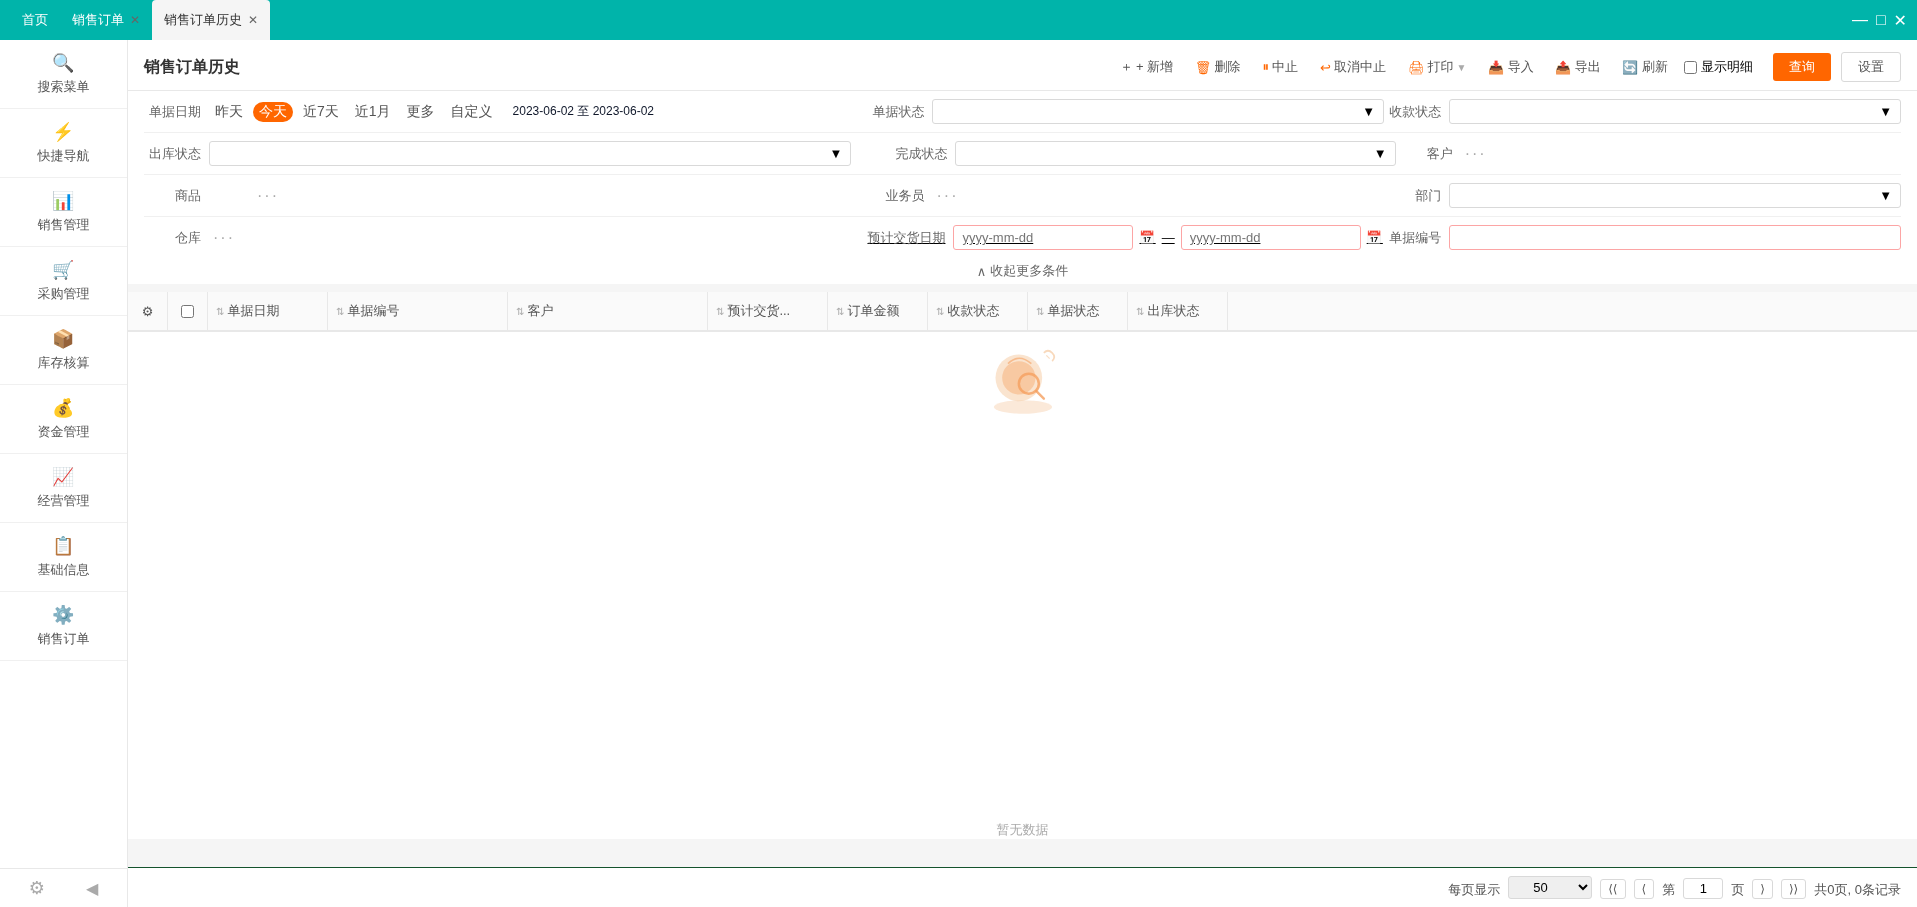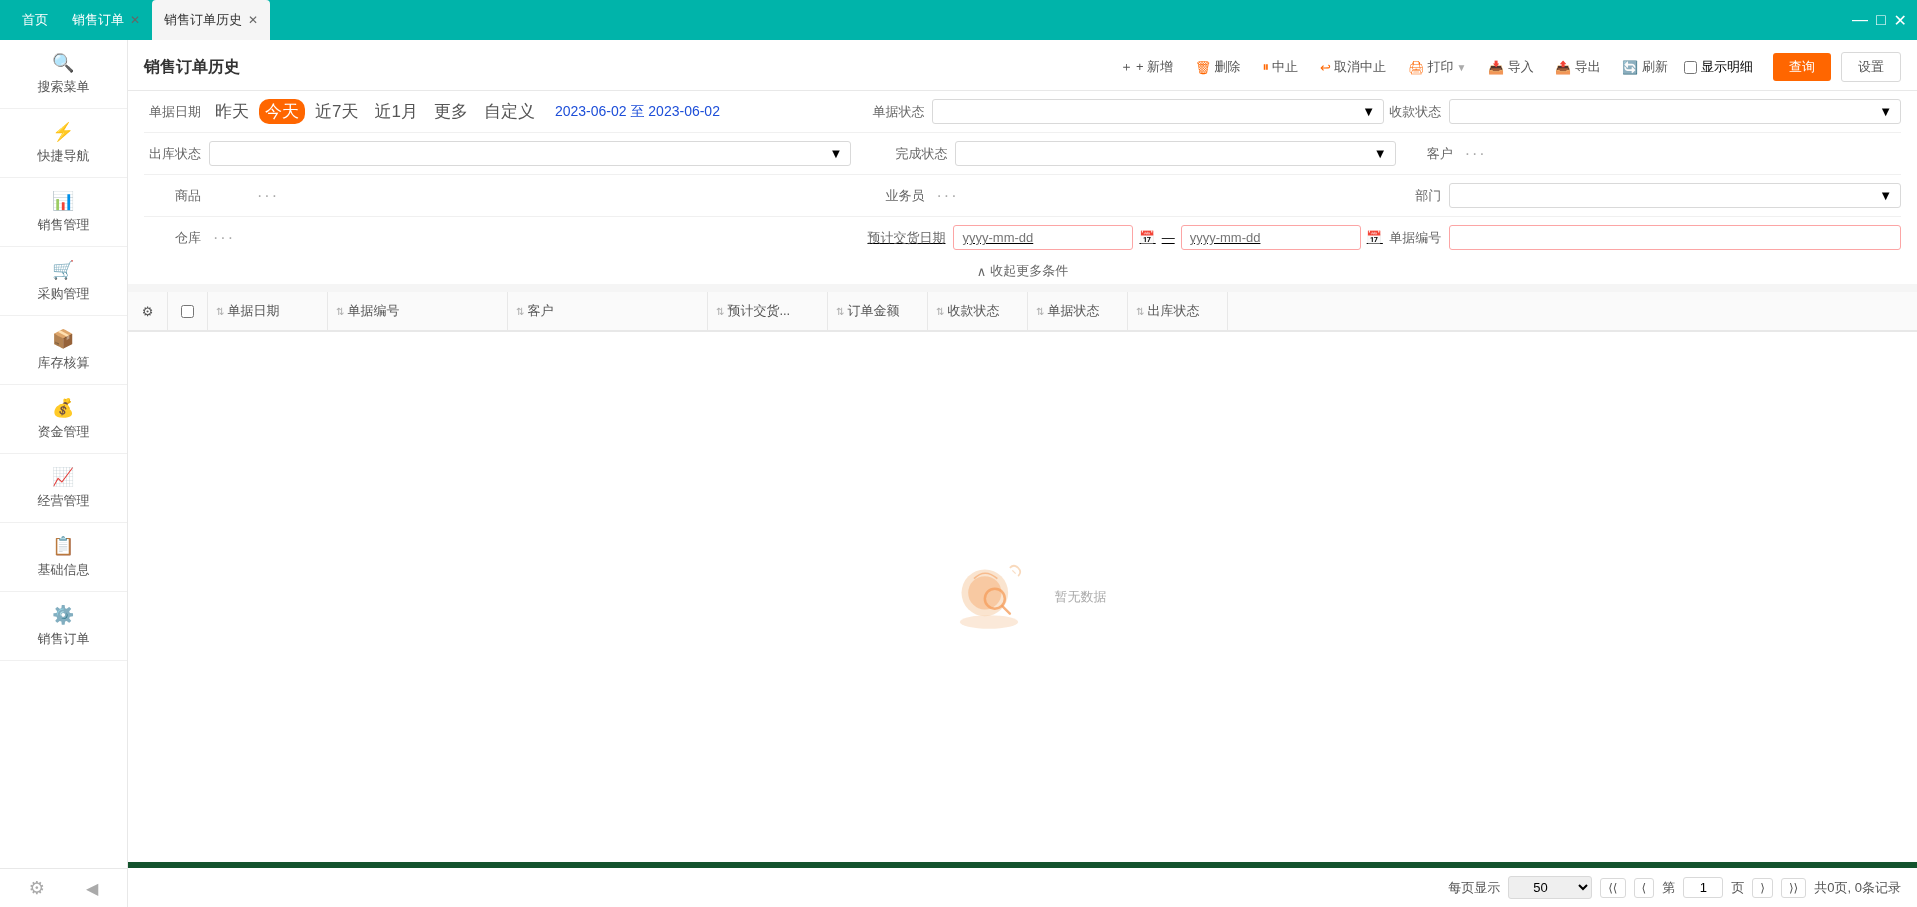--- a/index.html
+++ b/index.html
@@ -147,31 +147,31 @@
     .date-quick {
       display: flex;
       align-items: center;
       gap: 4px;
       margin-right: 8px;
     }
     .date-chip {
       padding: 1px 6px;
       border-radius: 3px;
       cursor: pointer;
-      font-size: 17px;
+      font-size: 14px;
       color: #555;
     }
     .date-chip.active {
       background: #f60;
       color: white;
       border-radius: 10px;
     }
     .date-range-text {
-      font-size: 14px;
-      color: #1d4ed8;
+      font-size: 12px;
+      color: #0f172a;
     }
     .filter-dots {
       color: #aaa;
       cursor: pointer;
       padding: 0 4px;
       font-size: 16px;
       letter-spacing: 2px;
     }
     .filter-input {
       border: 1px solid #fca5a5;
@@ -229,43 +229,44 @@
     .th-amount { width: 100px; }
     .th-pay { width: 100px; }
     .th-status { width: 100px; }
     .th-out { width: 100px; }
     .th-op { flex: 1; }
 
     
     .empty-state {
       flex: 1;
       display: flex;
-      flex-direction: row;
-      align-items: center;
-      justify-content: center;
+      flex-direction: column;
+      align-items: center;
+      justify-content: space-between;
       color: #aaa;
       font-size: 14px;
       gap: 16px;
     }
     .empty-icon {
       width: 100px;
       height: 100px;
     }
 
     
     .pagination-bar {
       display: flex;
-      align-items: center;
+      align-items: flex-end;
       justify-content: flex-end;
       padding: 8px 16px;
       background: white;
-      border-top: 6px solid #14532d;
+      border-top: 1px solid #14532d;
       gap: 8px;
       color: #555;
       font-size: 13px;
+      margin-top: 28px;
     }
     .pagination-bar select {
       border: 1px solid #d9d9d9;
       border-radius: 3px;
       padding: 2px 20px;
     }
     .page-nav-btn {
       border: 1px solid #d9d9d9;
       background: white;
       padding: 2px 7px;

